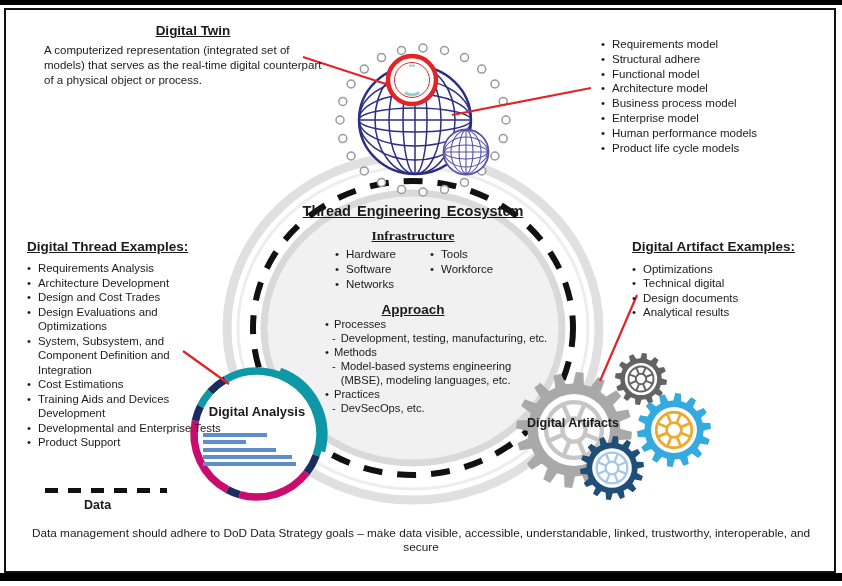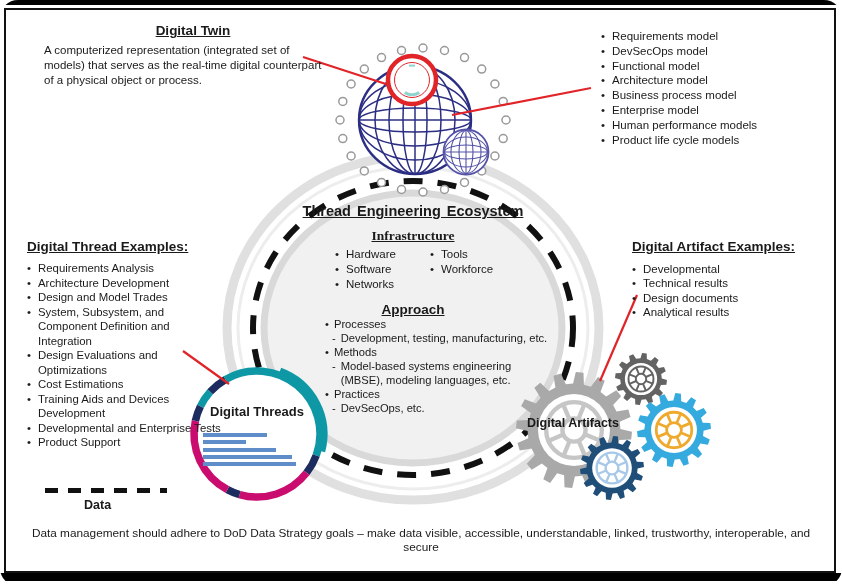--- a/index.html
+++ b/index.html
@@ -1,34 +1,34 @@
 <!DOCTYPE html>
 <html><head>
 <meta charset="utf-8">
 <style>
   html,body{margin:0;padding:0;background:#fff;}
   .stage{position:relative;width:842px;height:586px;background:#fff;overflow:hidden;
-         font-family:"Liberation Sans", sans-serif;color:#1a1a1a;border-radius:18px;}
+         font-family:"Liberation Sans", sans-serif;color:#1a1a1a;}
   .topbar{position:absolute;left:0;top:0;width:842px;height:5px;background:#000;}
   .bottombar{position:absolute;left:0;top:573px;width:842px;height:8px;background:#000;}
   .frame{position:absolute;left:4px;top:8px;width:828px;height:561px;border:2px solid #111;}
   svg.decor{position:absolute;left:0;top:0;width:842px;height:586px;}
   .abs{position:absolute;}
   .hd{font-weight:bold;text-decoration:underline;}
   .ctr{text-align:center;}
   
   .twin-title{left:98px;top:23px;width:190px;font-size:13.5px;}
   .twin-desc{left:44px;top:43px;width:280px;font-size:11.5px;line-height:15px;}
   
   ul.plain{list-style:none;margin:0;padding:0;}
   ul.plain li{position:relative;padding-left:11px;}
   ul.plain li::before{content:"\2022";position:absolute;left:0;top:0;}
   .model-block{left:601px;top:23px;width:215px;}
   .model-block .hd{font-size:13.5px;}
-  .model-block ul{margin-top:6px;font-size:11.5px;line-height:14.8px;}
+  .model-block ul{margin-top:14px;font-size:11.5px;line-height:14.8px;}
   .thread-block{left:27px;top:239px;width:200px;}
   .thread-block .hd{font-size:13.5px;}
   .thread-block ul{margin-top:7px;font-size:11.4px;line-height:14.5px;width:196px;}
   .artifact-block{left:632px;top:239px;width:210px;}
   .artifact-block .hd{font-size:13.5px;}
   .artifact-block ul{margin-top:8px;font-size:11.5px;line-height:14.4px;}
   
   .center-block{left:263px;top:203px;width:300px;}
   .eco-title{position:absolute;left:0;top:0;width:300px;font-size:14.5px;word-spacing:2px;}
   .infra-title{position:absolute;left:0;top:25px;width:300px;font-size:13.5px;font-family:Liberation Serif, serif;}
@@ -184,50 +184,50 @@
         <line x1="637" y1="295" x2="600" y2="381" stroke="#e02428" stroke-width="2.2"></line>
       </g>
   </svg>
 
   <div class="abs twin-title hd ctr">Digital Twin</div>
   <div class="abs twin-desc">A computerized representation (integrated set of models) that serves as the real-time digital counterpart of a physical object or process.</div>
 
   <div class="abs model-block">
     <ul class="plain">
       <li>Requirements model</li>
-      <li>DevSecOps model</li>
+      <li>Structural adhere</li>
       <li>Functional model</li>
       <li>Architecture model</li>
       <li>Business process model</li>
       <li>Enterprise model</li>
       <li>Human performance models</li>
       <li>Product life cycle models</li>
     </ul>
   </div>
 
   <div class="abs thread-block">
     <div class="hd">Digital Thread Examples:</div>
     <ul class="plain">
       <li>Requirements Analysis</li>
       <li>Architecture Development</li>
-      <li>Design and Model Trades</li>
+      <li>Design and Cost Trades</li>
+      <li>Design Evaluations and Optimizations</li>
       <li>System, Subsystem, and Component Definition and Integration</li>
-      <li>Design Evaluations and Optimizations</li>
       <li>Cost Estimations</li>
       <li>Training Aids and Devices Development</li>
       <li>Developmental and Enterprise Tests</li>
       <li>Product Support</li>
     </ul>
   </div>
 
   <div class="abs artifact-block">
     <div class="hd">Digital Artifact Examples:</div>
     <ul class="plain">
-      <li>Developmental</li>
-      <li>Technical results</li>
+      <li>Optimizations</li>
+      <li>Technical digital</li>
       <li>Design documents</li>
       <li>Analytical results</li>
     </ul>
   </div>
 
   <div class="abs center-block">
     <div class="eco-title hd ctr">Thread Engineering Ecosystem</div>
     <div class="infra-title hd ctr">Infrastructure</div>
     <ul class="plain infra-col1">
       <li>Hardware</li>
@@ -260,21 +260,21 @@
           <span>•</span>
           <span>Practices</span>
         </div>
       <div class="ap-sub">
           <span>-</span>
           <span class="txt">DevSecOps, etc.</span>
         </div>
     </div>
   </div>
 
-  <div class="abs threads-label ctr">Digital Threads</div>
+  <div class="abs threads-label ctr">Digital Analysis</div>
   <div class="abs artifacts-label ctr">Digital Artifacts</div>
 
   <div class="abs data-dashes"></div>
   <div class="abs data-label">Data</div>
   <div class="abs footer-note ctr">Data management should adhere to DoD Data Strategy goals – make data visible, accessible, understandable, linked, trustworthy, interoperable, and secure</div>
 
   <div class="topbar"></div>
   <div class="frame"></div>
   <div class="bottombar"></div>
 </div>

